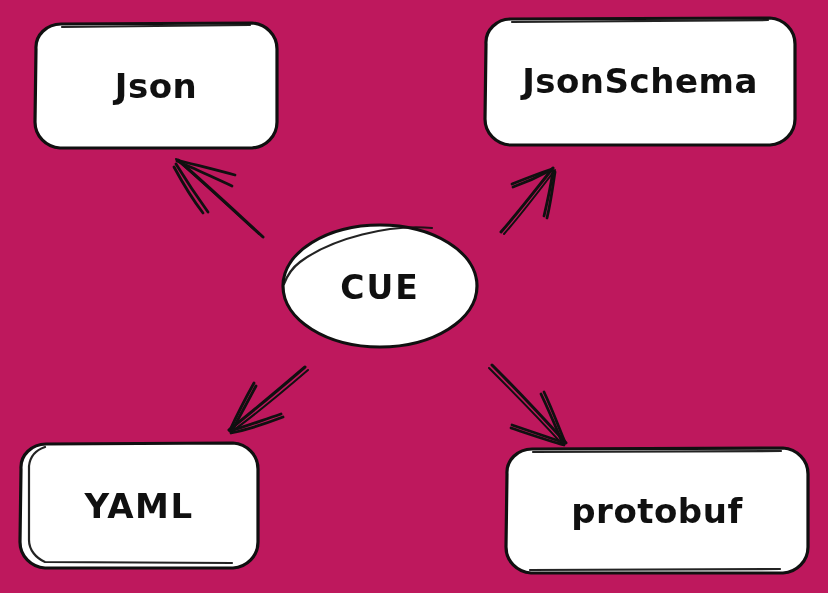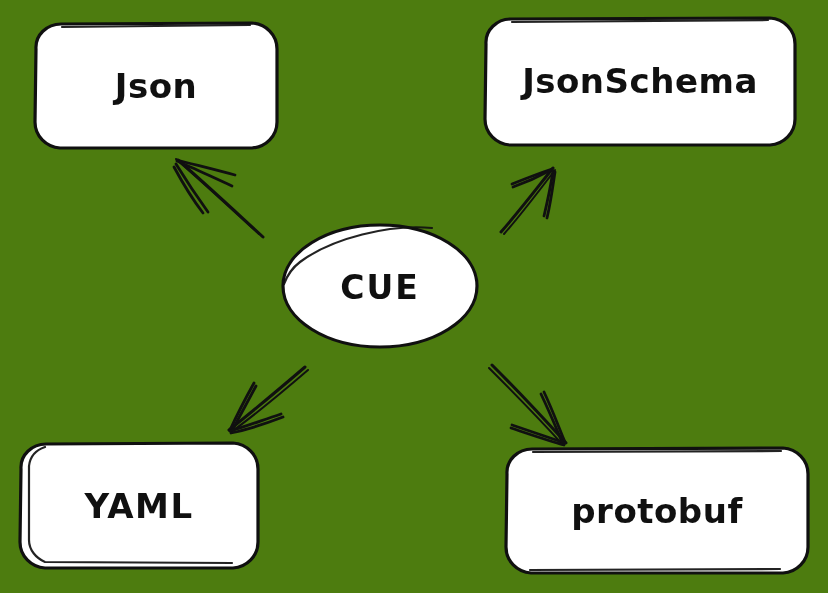--- a/index.html
+++ b/index.html
@@ -8,21 +8,21 @@
     padding: 0;
     background: #ffffff;
   }
   body {
     font-family: "DejaVu Sans", sans-serif;
   }
   #canvas-wrap {
     position: relative;
     width: 828px;
     height: 593px;
-    background: #4d7c0f;
+    background: #be185d;
     overflow: hidden;
   }
   #diagram-svg {
     position: absolute;
     left: 0;
     top: 0;
     width: 828px;
     height: 593px;
     display: block;
   }

